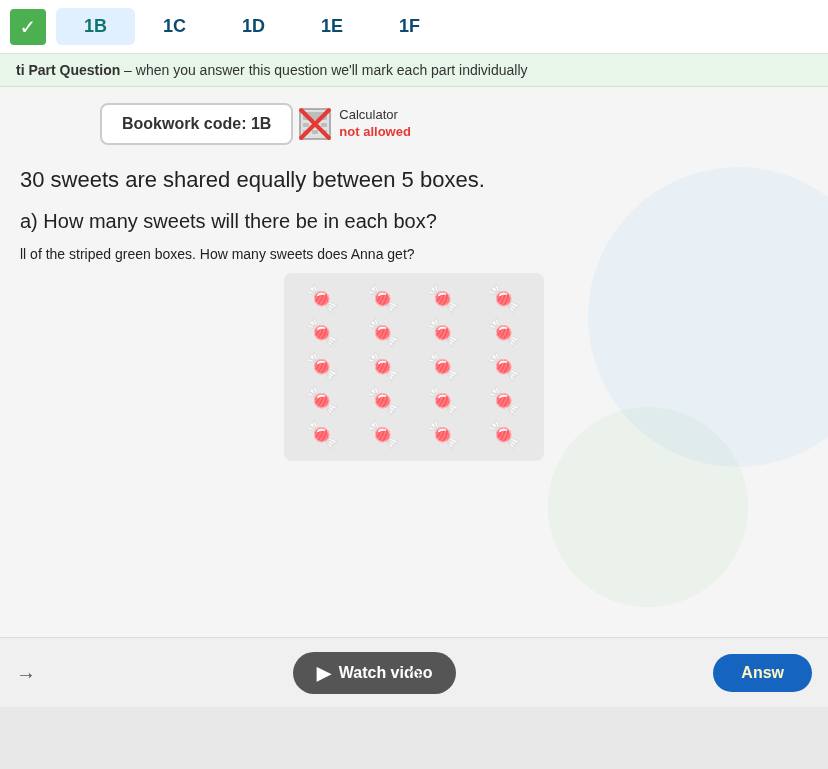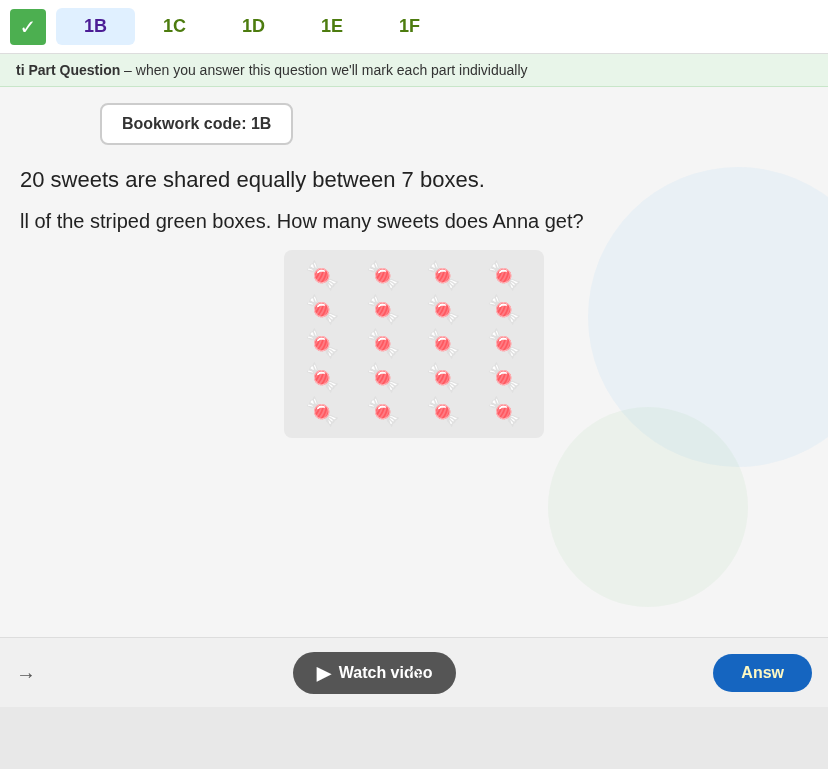--- a/index.html
+++ b/index.html
@@ -37,27 +37,27 @@
     .nav-tabs {
       display: flex;
       align-items: center;
       gap: 0;
       flex: 1;
     }
     .nav-tab {
       padding: 8px 28px;
       font-size: 18px;
       font-weight: 600;
-      color: #4d7c0f;
+      color: #0c4a6e;
       cursor: pointer;
       border-radius: 6px;
     }
     .nav-tab.active {
       background: #e0f0ff;
-      color: #4c1d95;
+      color: #0f766e;
     }
     .nav-tab.summary {
       color: #333;
       font-weight: 600;
     }
 
     
     .multi-part-banner {
       background: #e8f5e9;
       padding: 8px 16px;
@@ -129,23 +129,23 @@
       margin-bottom: 10px;
       line-height: 1.5;
     }
     .question-sub {
       font-size: 20px;
       color: #222;
       margin-bottom: 8px;
       line-height: 1.5;
     }
     .question-sub2 {
-      font-size: 20px;
+      font-size: 14px;
       color: #222;
-      margin-bottom: 14px;
+      margin-bottom: 8px;
       line-height: 1.5;
     }
 
     
     .sweets-container {
       display: flex;
       justify-content: center;
       margin-bottom: 20px;
     }
     .sweets-grid {
@@ -275,23 +275,45 @@
 
 <div class="main-content" style="position:relative; min-height: 620px;">
 
   <div class="bg-circle bg-circle-1"></div>
   <div class="bg-circle bg-circle-2"></div>
 
   <div class="meta-row">
     <div class="bookwork-code">
       <span>Bookwork code: 1B</span>
     </div>
-  </div>
-
-  <div class="question-main">20 sweets are shared equally between 7 boxes.</div>
+    <div class="calculator-badge">
+      <div class="calc-icon">
+        <svg viewBox="0 0 36 36" xmlns="http://www.w3.org/2000/svg">
+          <rect x="3" y="3" width="30" height="30" rx="3" ry="3" fill="#e0e0e0" stroke="#999" stroke-width="1.5"></rect>
+          <rect x="6" y="6" width="24" height="8" rx="1" fill="#bdbdbd"></rect>
+          <rect x="6" y="17" width="6" height="4" rx="1" fill="#bdbdbd"></rect>
+          <rect x="15" y="17" width="6" height="4" rx="1" fill="#bdbdbd"></rect>
+          <rect x="24" y="17" width="6" height="4" rx="1" fill="#bdbdbd"></rect>
+          <rect x="6" y="24" width="6" height="4" rx="1" fill="#bdbdbd"></rect>
+          <rect x="15" y="24" width="6" height="4" rx="1" fill="#bdbdbd"></rect>
+          <rect x="24" y="24" width="6" height="4" rx="1" fill="#bdbdbd"></rect>
+
+          <line x1="4" y1="4" x2="32" y2="32" stroke="#e53935" stroke-width="4" stroke-linecap="round"></line>
+          <line x1="32" y1="4" x2="4" y2="32" stroke="#e53935" stroke-width="4" stroke-linecap="round"></line>
+        </svg>
+      </div>
+      <div class="calc-text">
+        <span>Calculator</span>
+        <span class="not-allowed">not allowed</span>
+      </div>
+    </div>
+  </div>
+
+  <div class="question-main">30 sweets are shared equally between 5 boxes.</div>
+  <div class="question-sub">a) How many sweets will there be in each box?</div>
   <div class="question-sub2">
     <span>ll of the striped green boxes. How many sweets does Anna get?</span>
   </div>
 
   <div class="sweets-container">
     <div class="sweets-grid" id="sweets-grid">
     <div class="sweet-group">
           <span class="sweet">🍬</span>
         </div>
         <div class="sweet-group">

